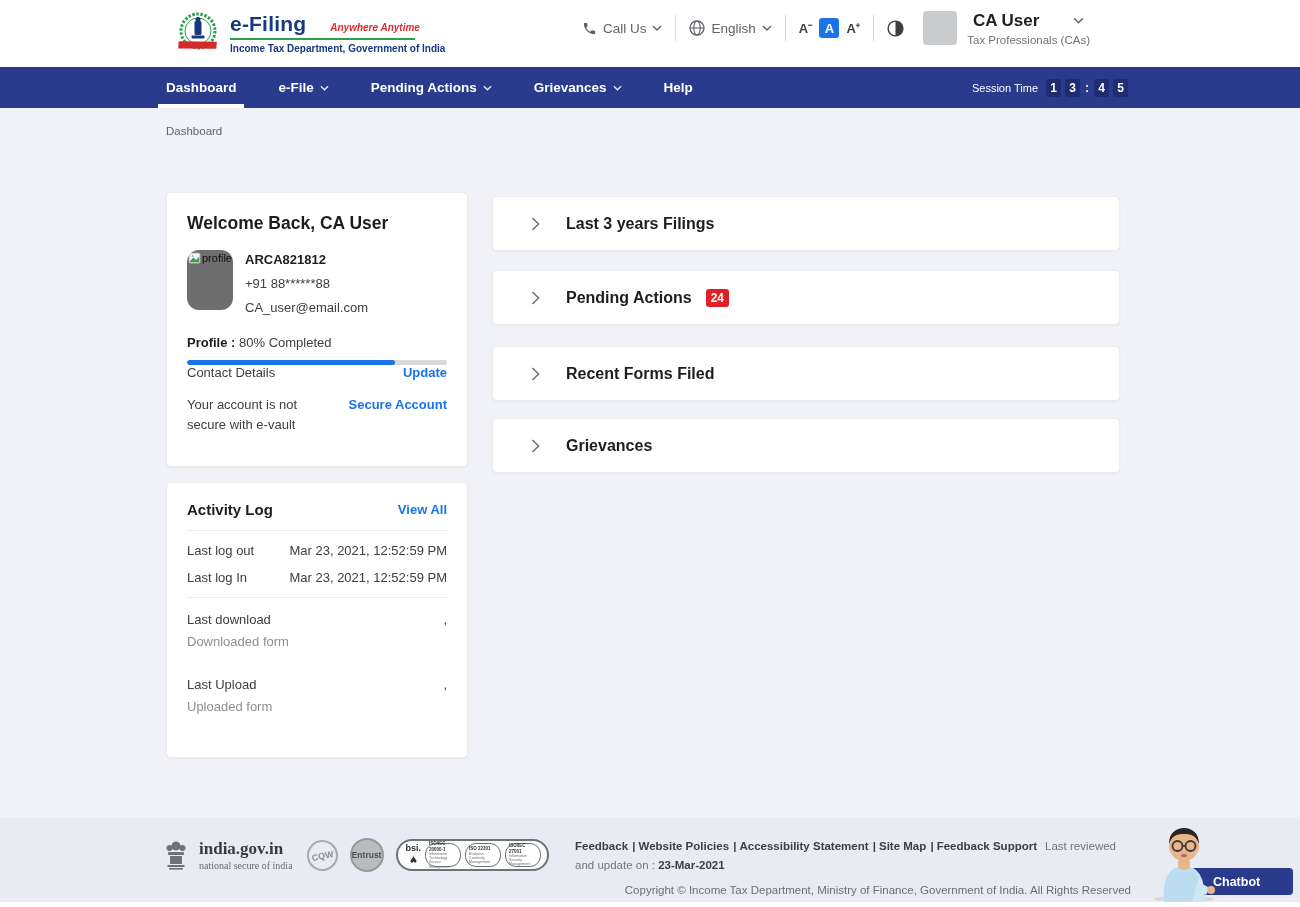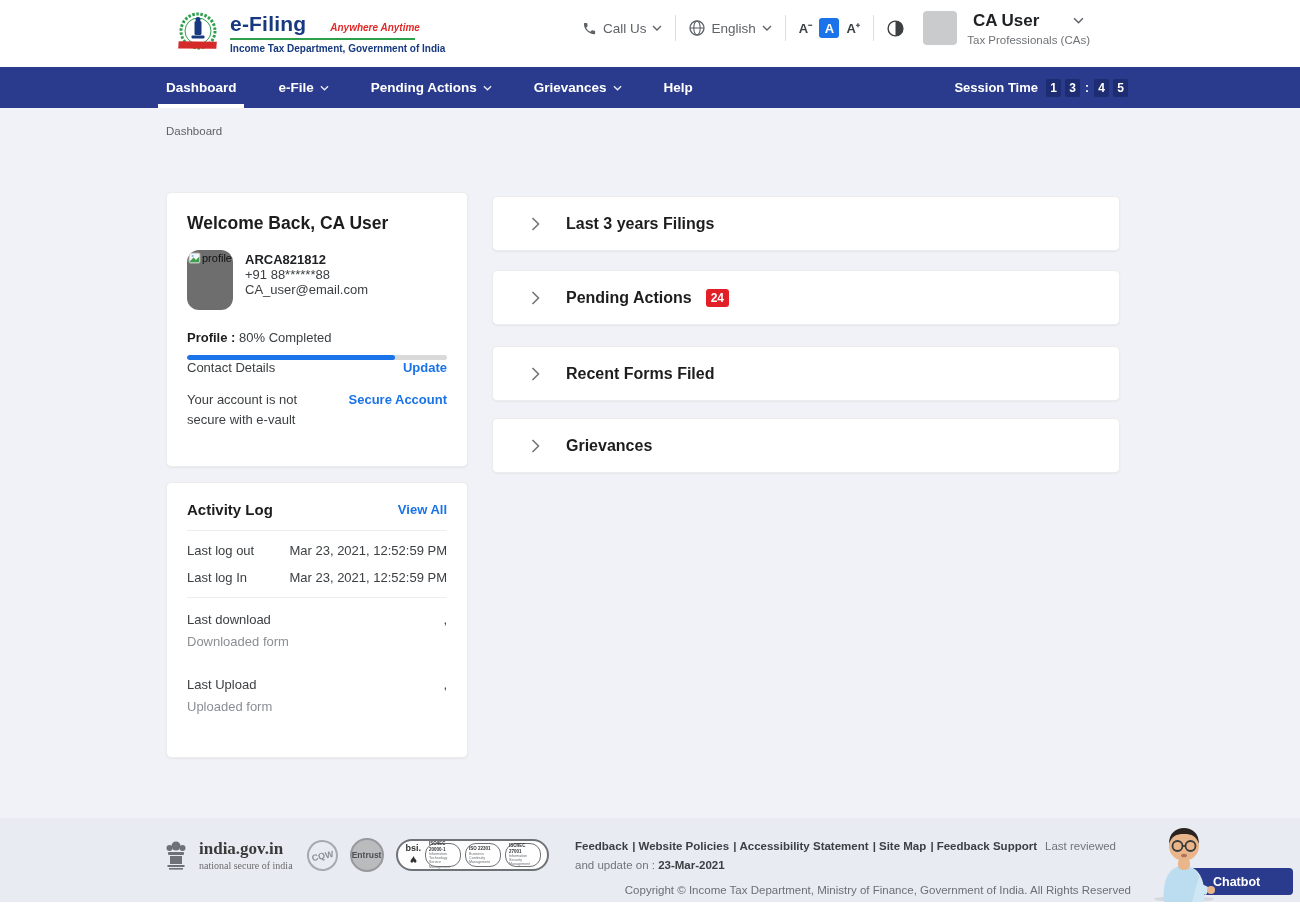--- a/index.html
+++ b/index.html
@@ -29,37 +29,37 @@
   .user-role { font-size:11.5px; color:#6f7377; margin-top:3px; }
 
   
   .navbar { position:absolute; left:0; top:67px; width:1300px; height:41px; background:#2a3b8d; display:flex; align-items:stretch; }
   .nav-items { display:flex; margin-left:166px; gap:0; }
   .nav-item { display:flex; align-items:center; gap:6px; color:#fff; font-size:13.5px; font-weight:700; padding:0 21px; cursor:pointer; position:relative; }
   .nav-item:first-child { padding-left:0; }
   .nav-item.active::after { content:""; position:absolute; left:-8px; right:14px; bottom:0; height:4px; background:#fff; }
   .nav-item svg { opacity:.9; }
   .session { position:absolute; right:172px; top:0; height:41px; display:flex; align-items:center; gap:8px; }
-  .session-label { color:#fff; font-size:13px; font-weight:700; }
+  .session-label { color:#fff; font-size:11px; font-weight:400; }
   .digits { display:flex; align-items:center; gap:4px; }
   .digit { width:15px; height:18px; background:#1e2c72; border-radius:2px; color:#fff; font-size:12px; font-weight:700; display:flex; align-items:center; justify-content:center; }
   .digit.colon { background:transparent; width:6px; }
 
   
   .main-bg { position:absolute; left:0; top:108px; width:1300px; height:710px; background:#f1f2f7; }
   .breadcrumb { position:absolute; left:166px; top:125px; font-size:11.5px; color:#5f6368; }
 
   .card { position:absolute; background:#fff; border:1px solid #ececec; border-radius:5px; box-shadow:0 1px 2px rgba(0,0,0,.05); }
   .welcome-card { left:166px; top:192px; width:302px; height:275px; padding:20px; }
   .welcome-title { font-size:17.5px; font-weight:700; color:#1d1d1d; }
   .profile-row { display:flex; gap:12px; margin-top:16px; }
   .broken-img { width:46px; height:60px; background:#6e6e6e; border-radius:12px; overflow:hidden; padding:2px 1px; }
   .bi-row { display:flex; align-items:flex-start; gap:1px; }
   .bi-alt { font-size:11px; color:#111; }
-  .profile-info { display:flex; flex-direction:column; padding-top:2px; font-size:13px; color:#3c4043; }
+  .profile-info { display:flex; flex-direction:column; gap:9px; padding-top:2px; font-size:13px; color:#3c4043; }
   .profile-id { font-weight:700; color:#202124; }
   .profile-line { margin-top:20px; font-size:13px; color:#3c4043; }
   .profile-line b { color:#1d1d1d; }
   .progress-track { margin-top:10px; height:5px; border-radius:3px; background:#d9d9d9; overflow:hidden; }
   .progress-fill { height:100%; background:#1a73e8; border-radius:3px; }
   .row-between { display:flex; justify-content:space-between; align-items:flex-start; }
   .contact-row { font-size:13px; color:#3c4043; }
   .evault-row { margin-top:15px; font-size:13px; color:#3c4043; line-height:1.55; }
   .blue-link { color:#1a73e8; font-weight:700; font-size:13px; cursor:pointer; text-decoration:none; }
 

